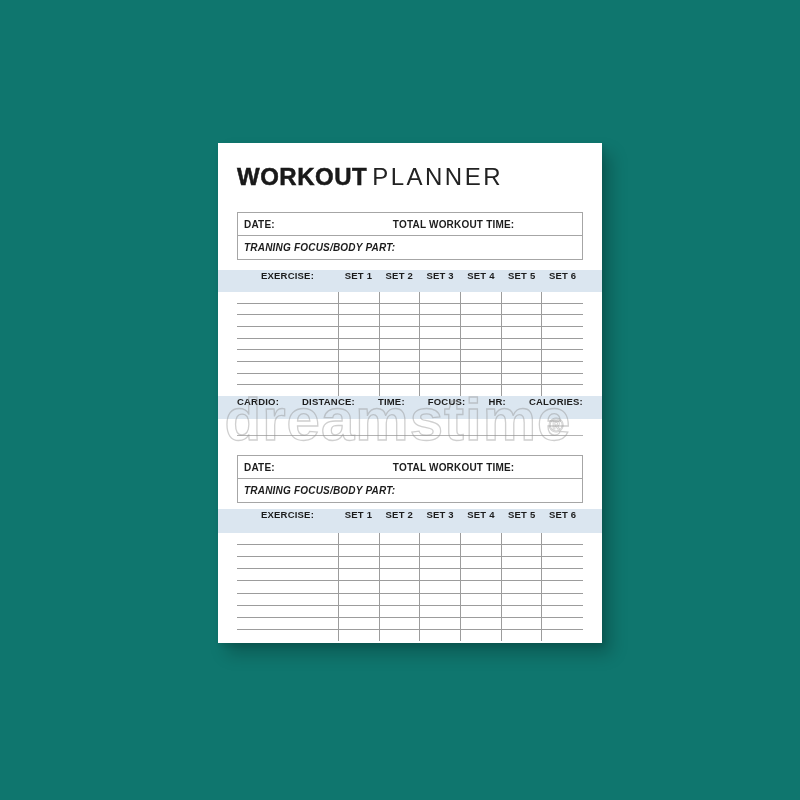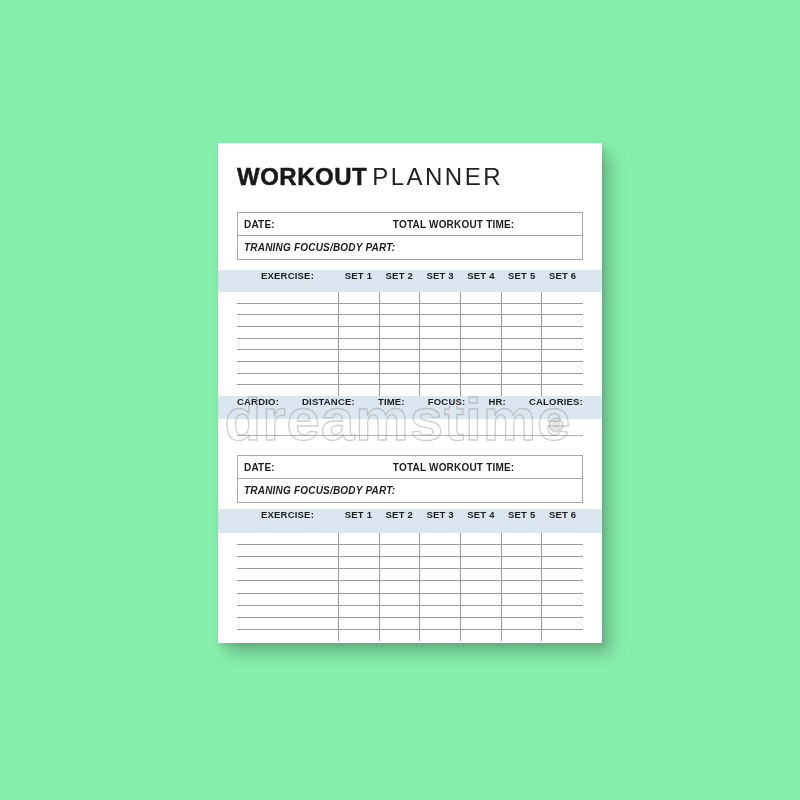--- a/index.html
+++ b/index.html
@@ -1,17 +1,17 @@
 <!DOCTYPE html>
 <html><head>
 <meta charset="utf-8">
 <style>
   html,body{margin:0;padding:0;}
   .stage{
-    position:relative;width:800px;height:800px;background:#86efac;
+    position:relative;width:800px;height:800px;background:#0f766e;
     overflow:hidden;font-family:"Liberation Sans",sans-serif;
   }
   .page{
     position:absolute;left:218px;top:143px;width:384px;height:500px;
     background:#ffffff;
     box-shadow:9px 11px 16px rgba(0,0,0,0.22), 2px 3px 5px rgba(0,0,0,0.10);
   }
   .title{
     margin:21px 19px 0;font-size:24px;line-height:26px;color:#191919;white-space:nowrap;
   }

